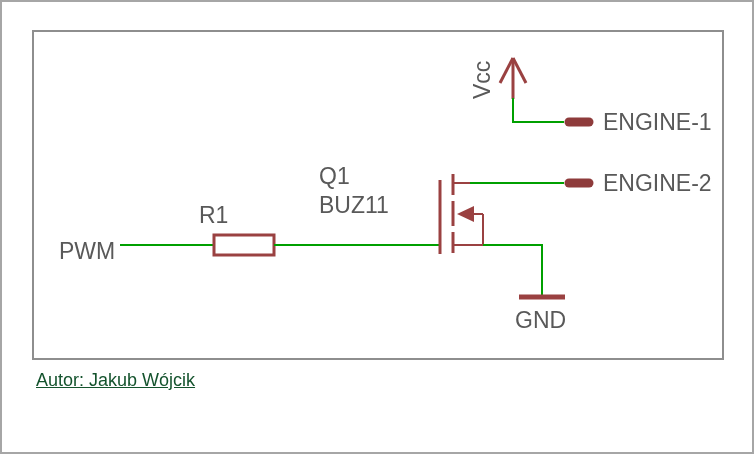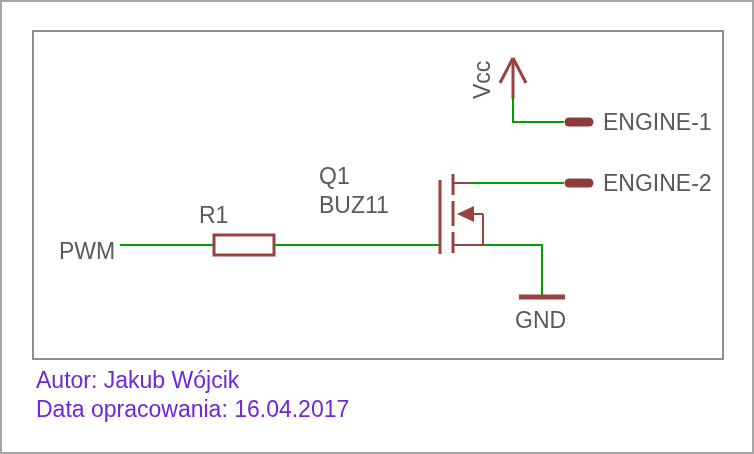--- a/index.html
+++ b/index.html
@@ -24,24 +24,25 @@
     position:absolute; left:0; top:0;
   }
   #schematic text {
     fill:#595959;
     font-size:23px;
     font-family:"Liberation Sans", sans-serif;
   }
   #footer {
     position:absolute;
     left:34px; top:364px;
-    color:#6d28d9;
-    font-size:23px;
+    color:#14532d;
+    font-size:18px;
     line-height:29px;
     white-space:nowrap;
+    text-decoration:underline;
   }
 </style>
 </head>
 <body>
 
 <div id="page">
 
   <div id="frame"></div>
 
   <svg id="schematic" width="754" height="454" viewBox="0 0 754 454">
@@ -83,16 +84,15 @@
     <text x="601" y="189">ENGINE-2</text>
 
     <polyline points="481,243 540,243 540,293" fill="none" stroke="#00a000" stroke-width="2"></polyline>
     <line x1="517" y1="295" x2="563" y2="295" stroke="#9a4141" stroke-width="5"></line>
     <text x="513" y="326">GND</text>
 
   </svg>
 
   <div id="footer">
     <div>Autor: Jakub Wójcik</div>
-    <div>Data opracowania: 16.04.2017</div>
   </div>
 
 </div>
 
 </body></html>

